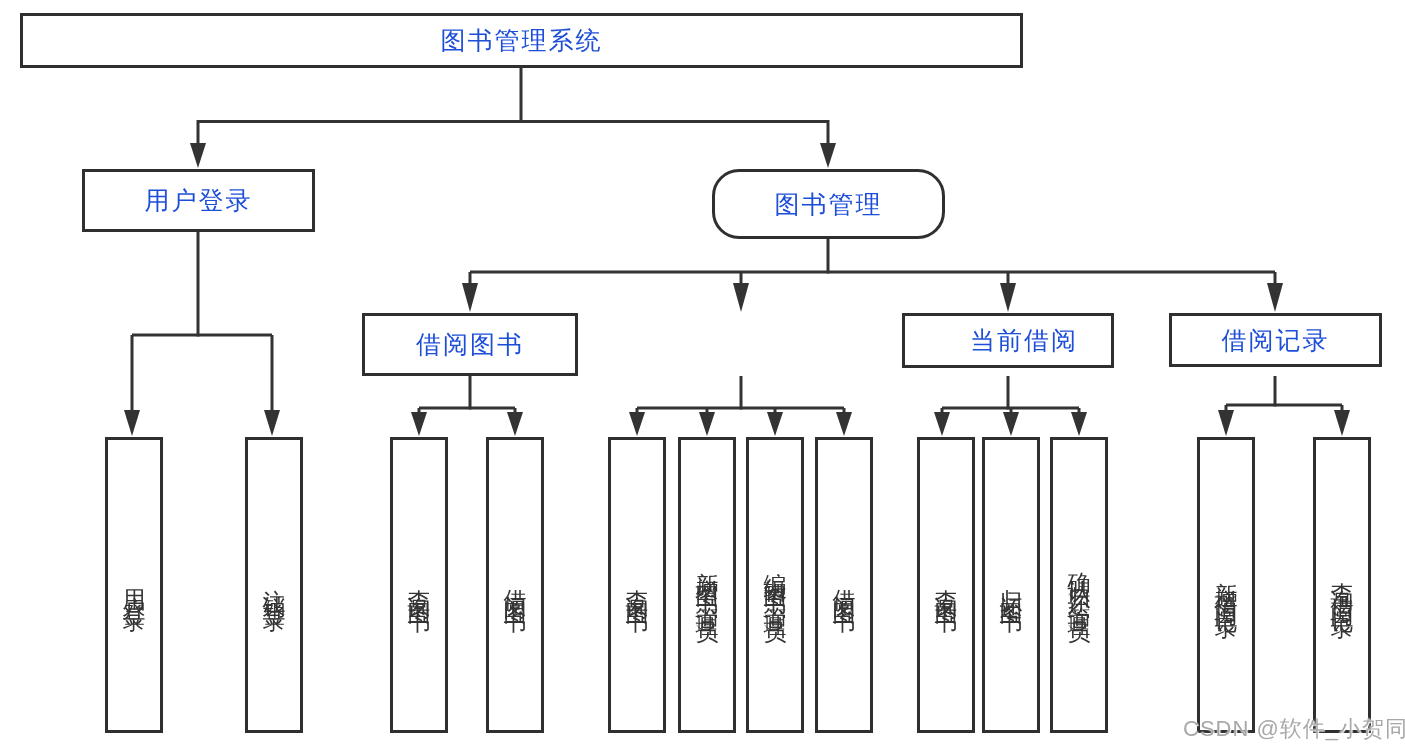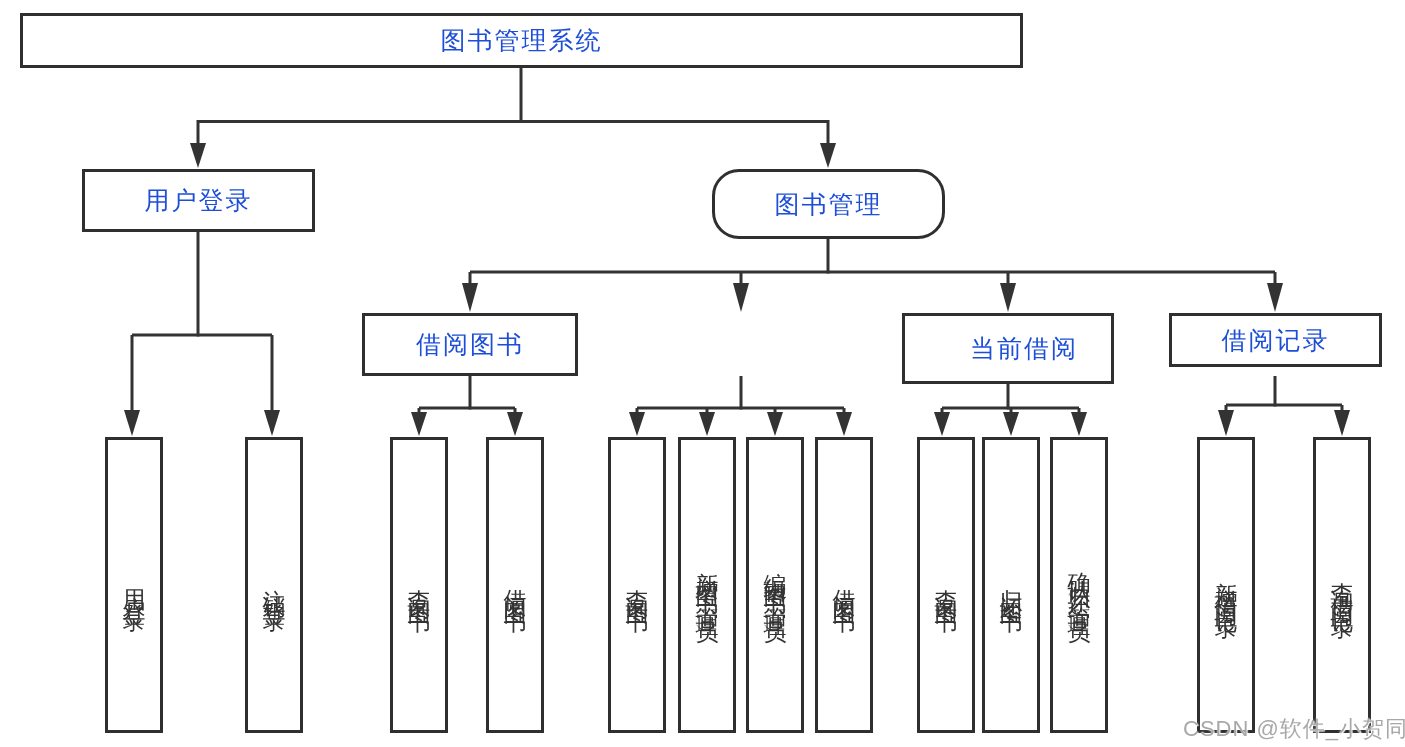--- a/index.html
+++ b/index.html
@@ -148,21 +148,21 @@
       <polygon points="1334,410 1350,410 1342,436" fill="#333333" stroke="none"></polygon>
     </g>
   </svg>
 
   <div class="node" style="left:20px; top:13px; width:1003px; height:55px;">图书管理系统</div>
 
   <div class="node" style="left:82px; top:169px; width:233px; height:63px;">用户登录</div>
   <div class="node" style="left:712px; top:169px; width:233px; height:70px;border-radius:27px;">图书管理</div>
 
   <div class="node" style="left:362px; top:313px; width:216px; height:63px;">借阅图书</div>
-  <div class="node" style="left:902px; top:313px; width:212px; height:71px;padding-left:32px;">当前借阅</div>
+  <div class="node" style="left:902px; top:313px; width:212px; height:55px;padding-left:32px;">当前借阅</div>
   <div class="node" style="left:1169px; top:313px; width:213px; height:54px;">借阅记录</div>
 
   <div class="leaf" style="left:105px;">
     <span>用户登录</span>
   </div>
   <div class="leaf" style="left:245px;">
     <span>注销登录</span>
   </div>
 
   <div class="leaf" style="left:390px;">

